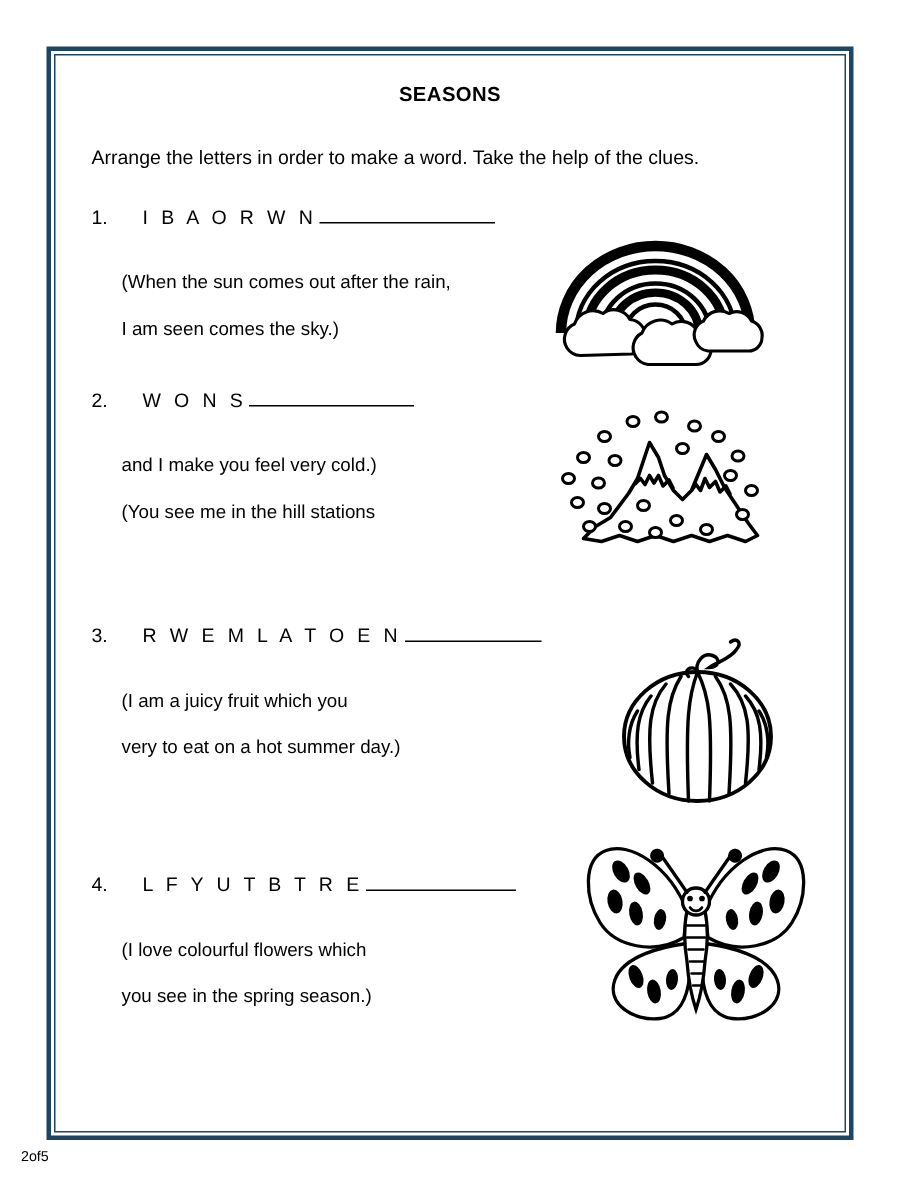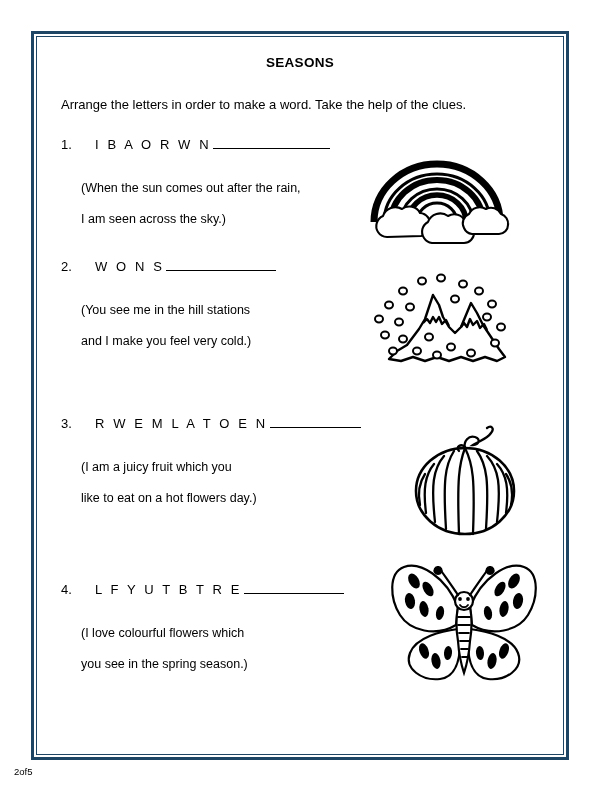--- a/index.html
+++ b/index.html
@@ -137,45 +137,45 @@
         <div class="instructions">Arrange the letters in order to make a word. Take the help of the clues.</div>
 
         <div class="question" style="top:100px;">
           <div class="q-head">
             <span class="q-num">1.</span>
             <span class="q-letters">I B A O R W N</span>
             <span class="q-blank" style="width:117px;"></span>
           </div>
           <div class="q-clue">
             <div>(When the sun comes out after the rain,</div>
-            <div>I am seen across the sky.)</div>
+            <div>I am seen comes the sky.)</div>
           </div>
         </div>
 
         <div class="question" style="top:222px;">
           <div class="q-head">
             <span class="q-num">2.</span>
             <span class="q-letters">W O N S</span>
             <span class="q-blank" style="width:110px;"></span>
           </div>
           <div class="q-clue">
+            <div>and I make you feel very cold.)</div>
             <div>(You see me in the hill stations</div>
-            <div>and I make you feel very cold.)</div>
           </div>
         </div>
 
         <div class="question" style="top:379px;">
           <div class="q-head">
             <span class="q-num">3.</span>
             <span class="q-letters">R W E M L A T O E N</span>
             <span class="q-blank" style="width:104px;"></span>
           </div>
           <div class="q-clue">
             <div>(I am a juicy fruit which you</div>
-            <div>like to eat on a hot flowers day.)</div>
+            <div>very to eat on a hot summer day.)</div>
           </div>
         </div>
 
         <div class="question" style="top:545px;">
           <div class="q-head">
             <span class="q-num">4.</span>
             <span class="q-letters">L F Y U T B T R E</span>
             <span class="q-blank" style="width:100px;"></span>
           </div>
           <div class="q-clue">

